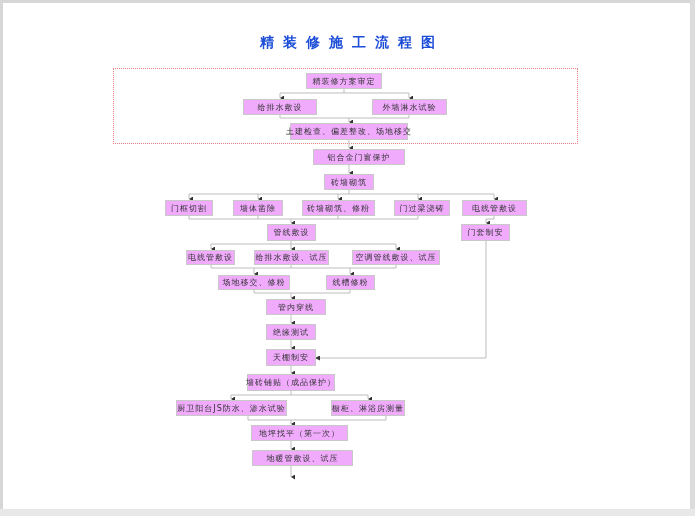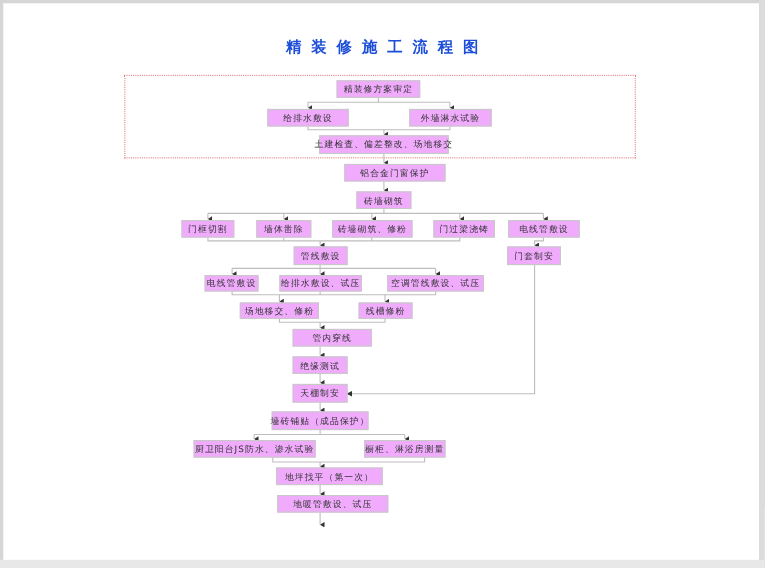--- a/index.html
+++ b/index.html
@@ -133,21 +133,21 @@
 <div class="node" style="left:267px;top:224px;width:49px;height:17px">管线敷设</div>
 <div class="node" style="left:461px;top:224px;width:49px;height:17px">门套制安</div>
 
 <div class="node" style="left:186px;top:250px;width:49px;height:15px">电线管敷设</div>
 <div class="node" style="left:254px;top:250px;width:75px;height:15px">给排水敷设、试压</div>
 <div class="node" style="left:352px;top:250px;width:88px;height:15px">空调管线敷设、试压</div>
 
 <div class="node" style="left:218px;top:275px;width:72px;height:15px">场地移交、修粉</div>
 <div class="node" style="left:326px;top:275px;width:49px;height:15px">线槽修粉</div>
 
-<div class="node" style="left:266px;top:299px;width:72px;height:16px">管内穿线</div>
+<div class="node" style="left:266px;top:299px;width:60px;height:16px">管内穿线</div>
 <div class="node" style="left:266px;top:324px;width:50px;height:16px">绝缘测试</div>
 <div class="node" style="left:266px;top:349px;width:50px;height:17px">天棚制安</div>
 
 <div class="node" style="left:247px;top:374px;width:88px;height:17px">墙砖铺贴（成品保护）</div>
 
 <div class="node" style="left:176px;top:400px;width:111px;height:16px">厨卫阳台JS防水、渗水试验</div>
 <div class="node" style="left:331px;top:400px;width:74px;height:16px">橱柜、淋浴房测量</div>
 
 <div class="node" style="left:251px;top:425px;width:97px;height:16px">地坪找平（第一次）</div>
 <div class="node" style="left:252px;top:450px;width:101px;height:16px">地暖管敷设、试压</div>

